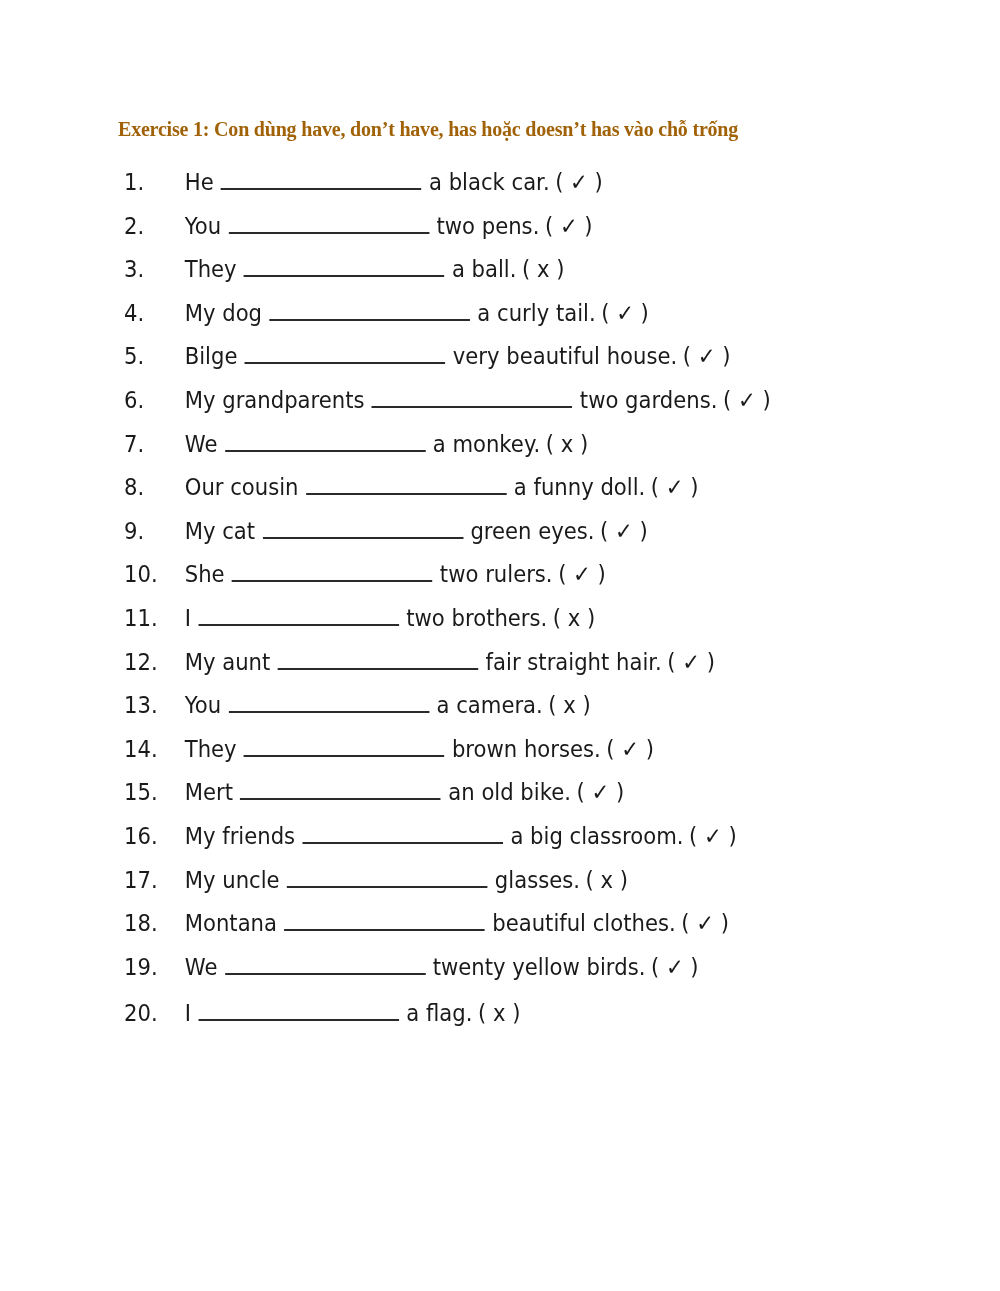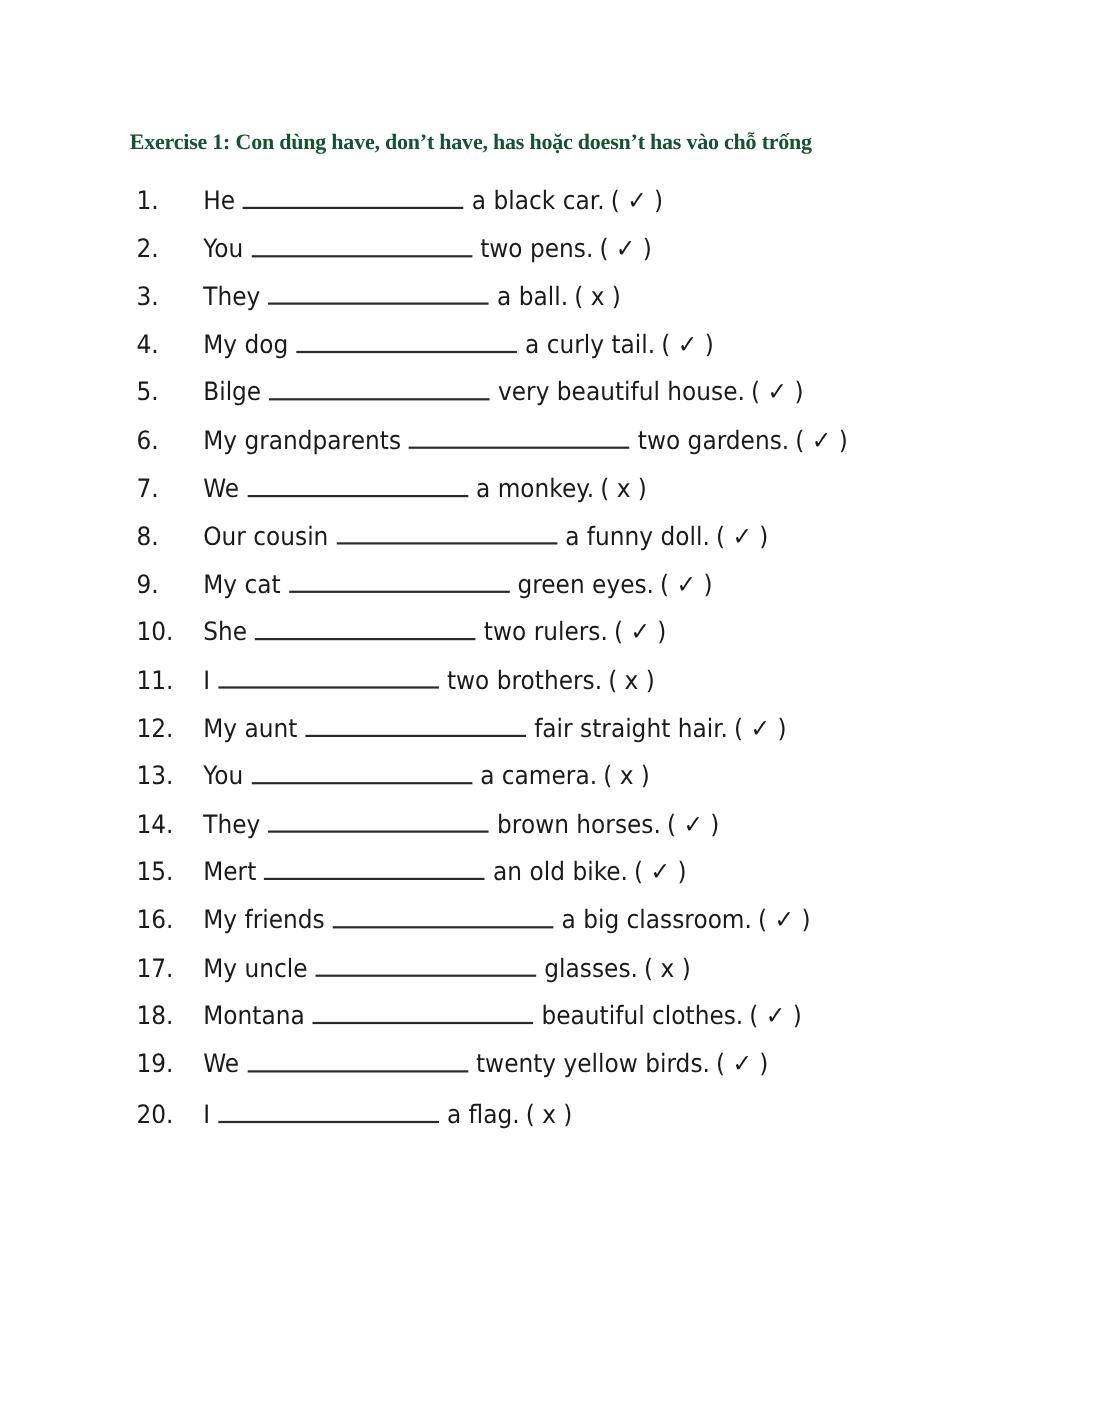--- a/index.html
+++ b/index.html
@@ -1,21 +1,21 @@
 <!DOCTYPE html>
 <html><head>
   <meta charset="utf-8">
   <style>
     html, body { margin: 0; padding: 0; background: #ffffff; }
     body { width: 1000px; height: 1291px; position: relative; overflow: hidden; color: #111; }
     .page { position: absolute; left: 0; top: 0; width: 1000px; height: 1291px; background: #fff; }
     .title {
       position: absolute; left: 118px; top: 118px;
       font-family: "Liberation Serif", serif; font-weight: bold;
-      font-size: 20px; letter-spacing: -0.2px; color: #14532d; white-space: nowrap;
+      font-size: 20px; letter-spacing: -0.2px; color: #a16207; white-space: nowrap;
     }
     .list { position: absolute; left: 124px; top: 166px; }
     .row {
       position: absolute; left: 0; height: 40px; white-space: nowrap;
       font-family: "DejaVu Sans", sans-serif; font-size: 23px; color: #1a1a1a;
       display: flex; align-items: baseline;
       transform: scaleX(0.92); transform-origin: left center;
     }
     .num { display: inline-block; width: 66px; }
     .subject { display: inline-block; margin-right: 8px; }

